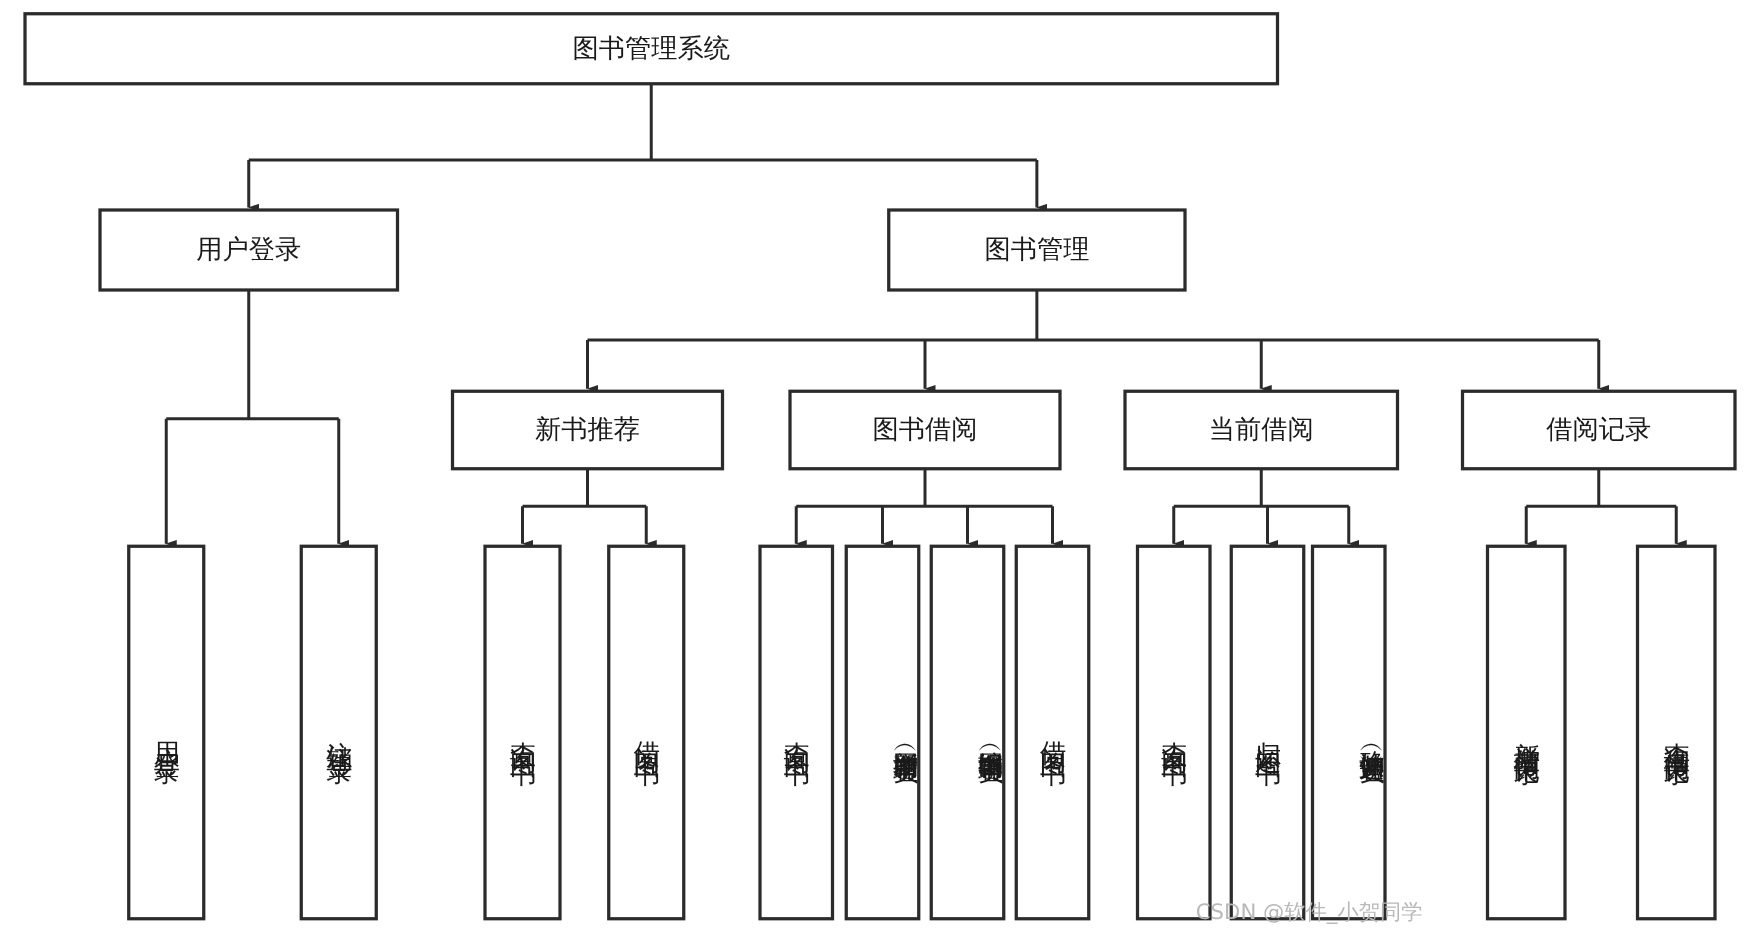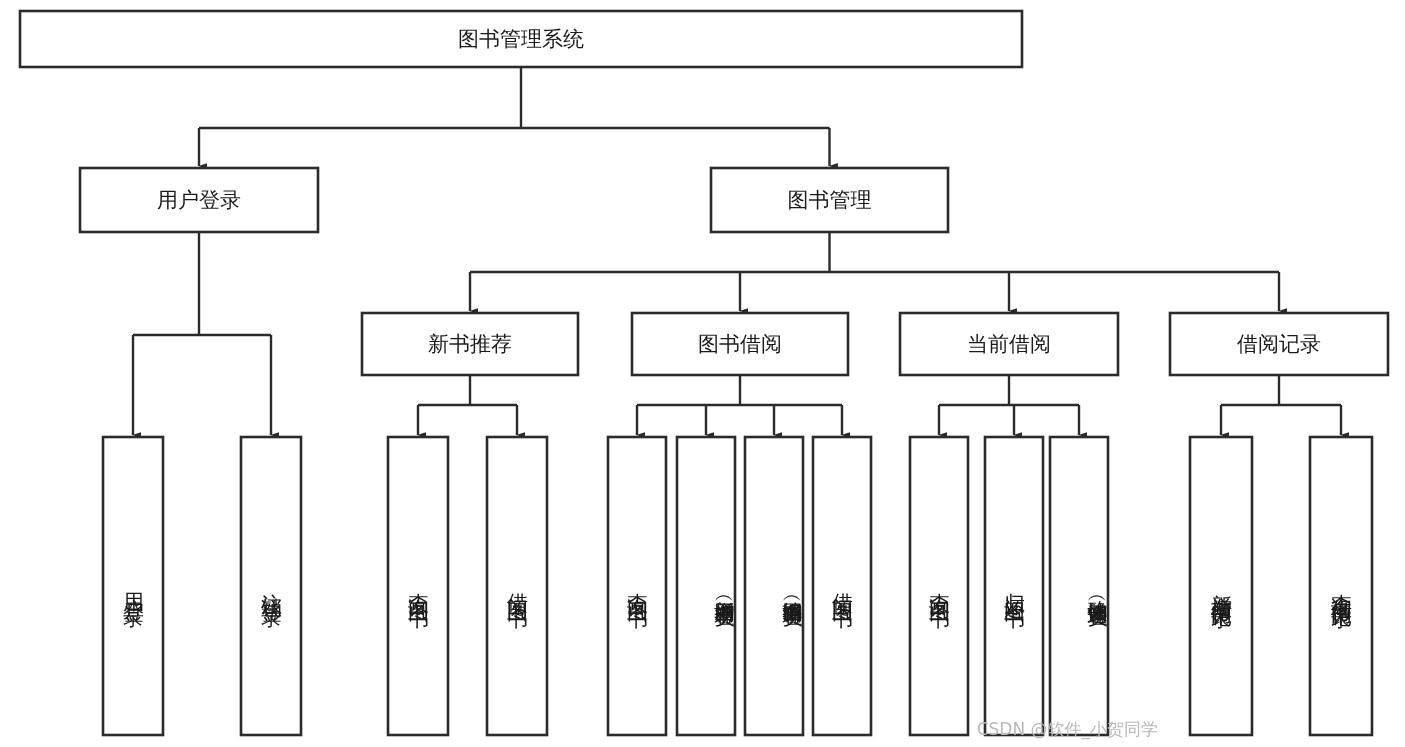--- a/index.html
+++ b/index.html
@@ -53,21 +53,21 @@
     color: #1a1a1a;
     letter-spacing: 5px;
     display: flex;
     align-items: center;
     justify-content: center;
     white-space: nowrap;
     pointer-events: none;
   }
   .watermark {
     position: absolute;
-    right: 8px;
+    right: 28px;
     bottom: 6px;
     font-family: "DejaVu Sans", "Liberation Sans", sans-serif;
     font-size: 17px;
     color: #b9b9b9;
     white-space: nowrap;
   }
 </style>
 </head>
 <body>
 

